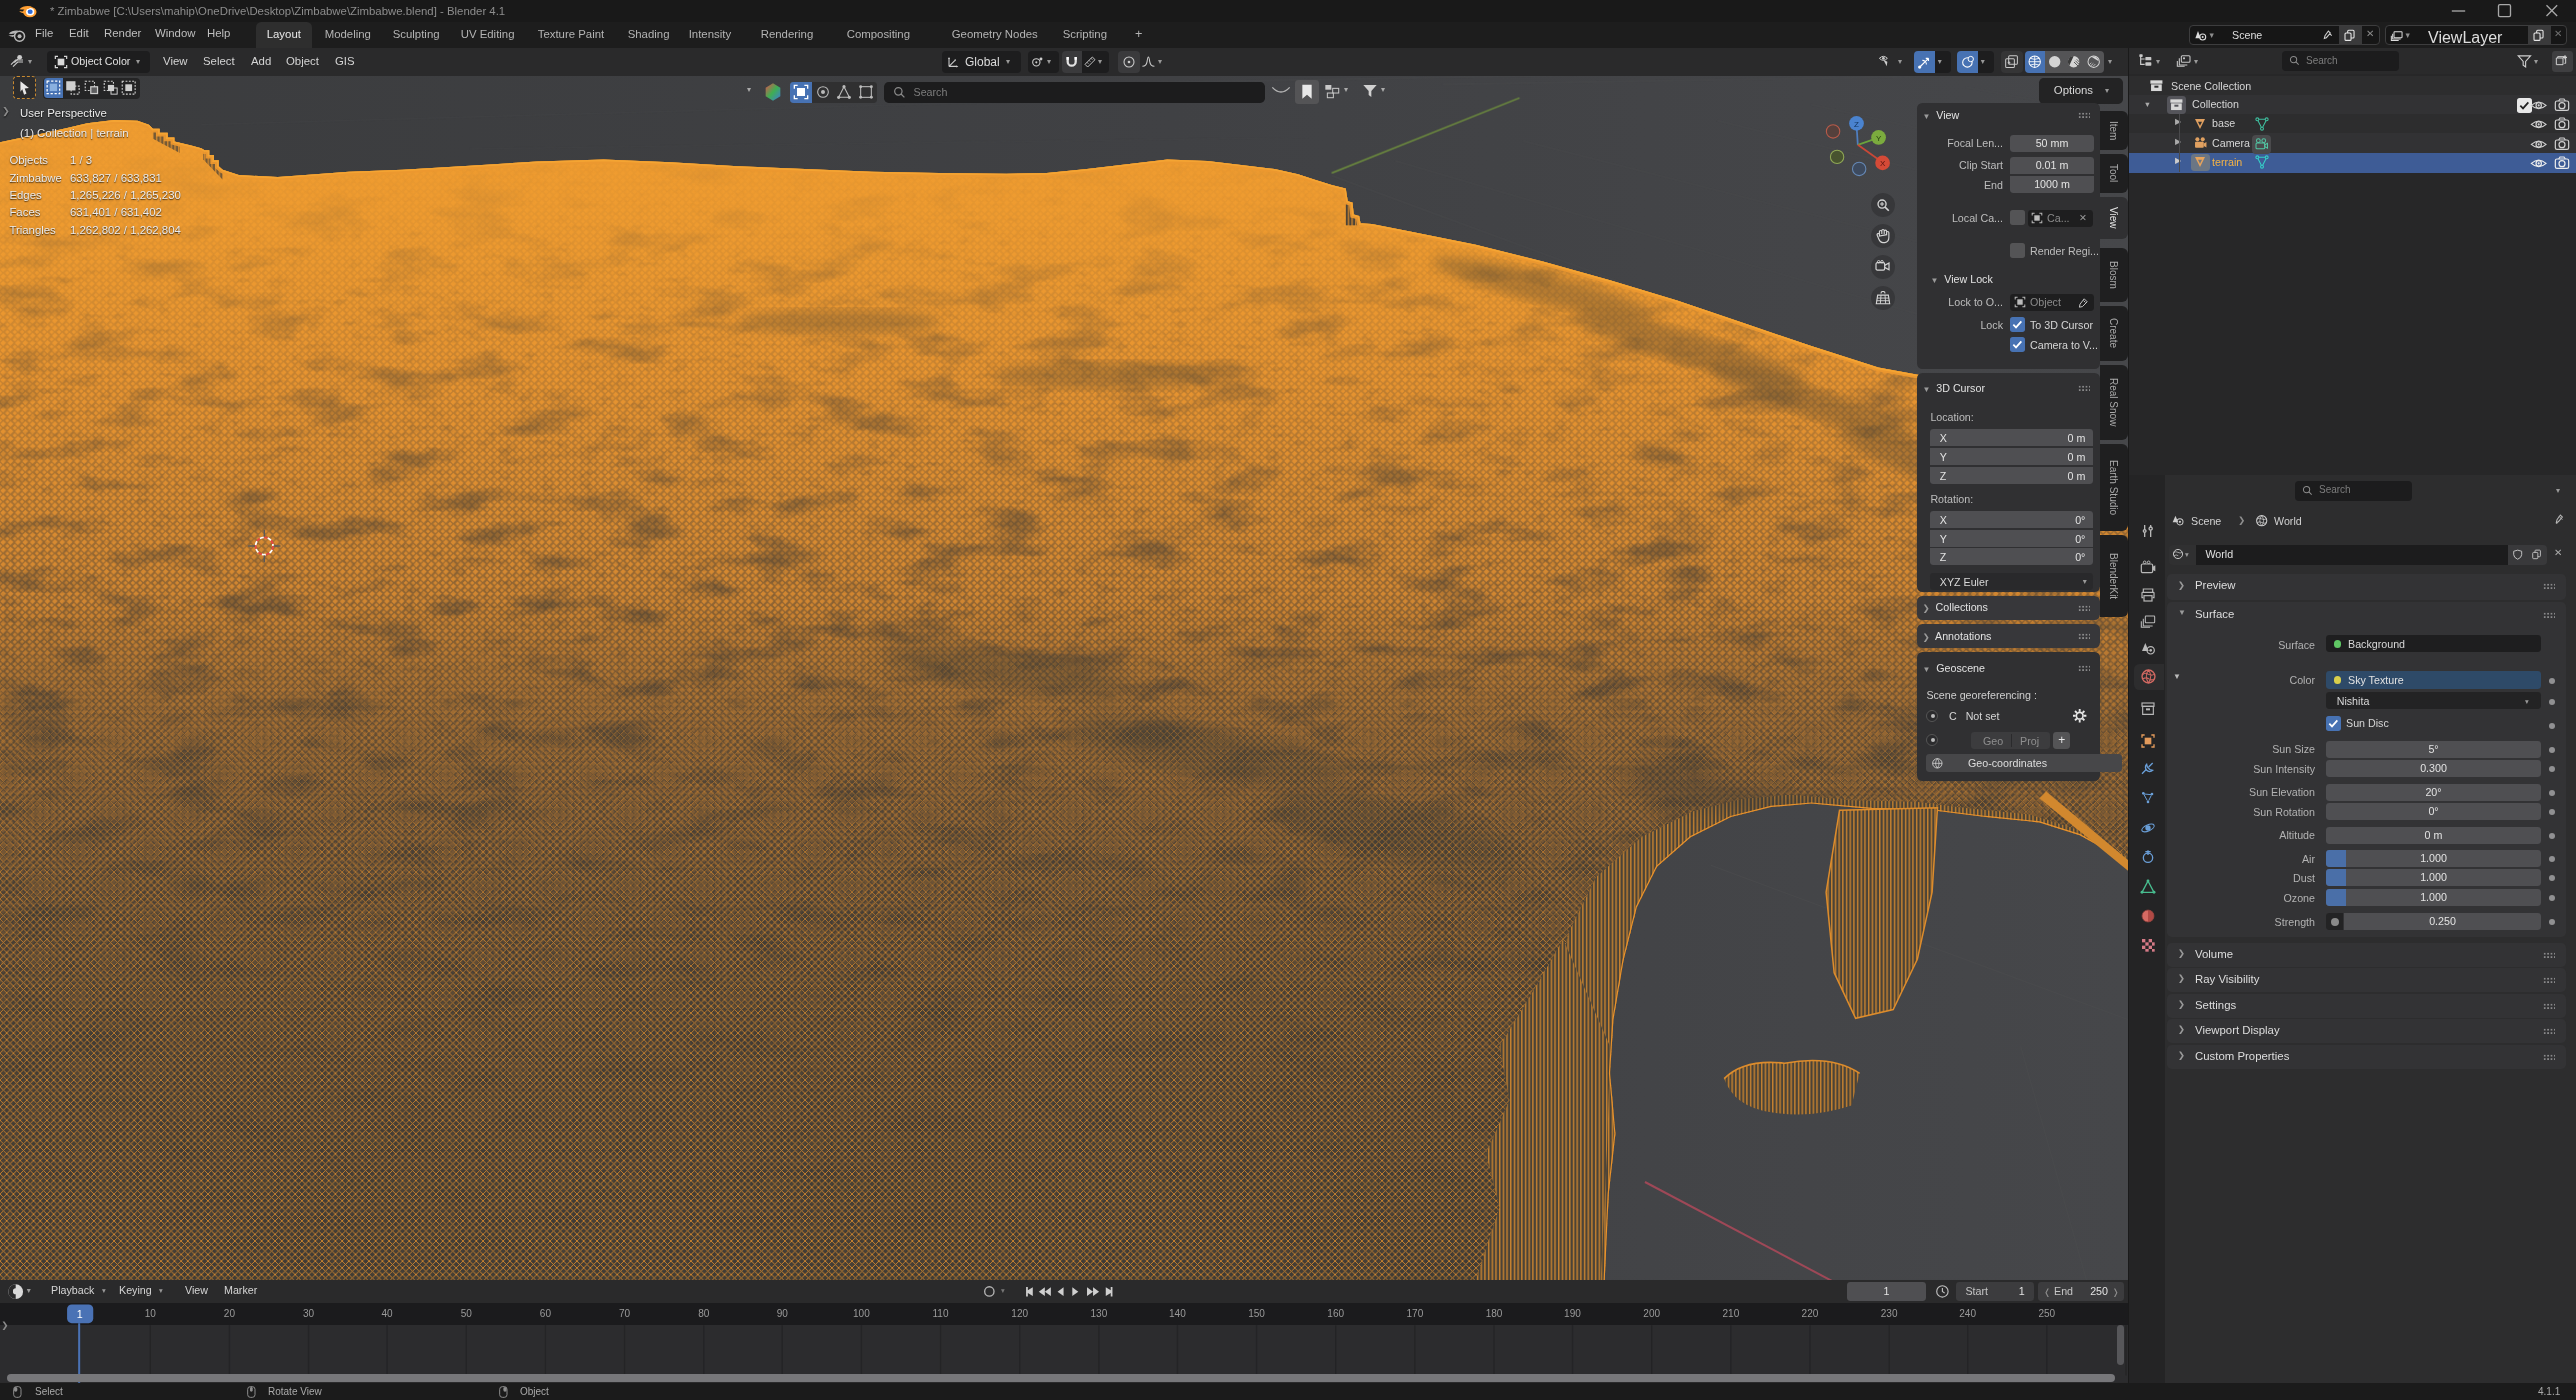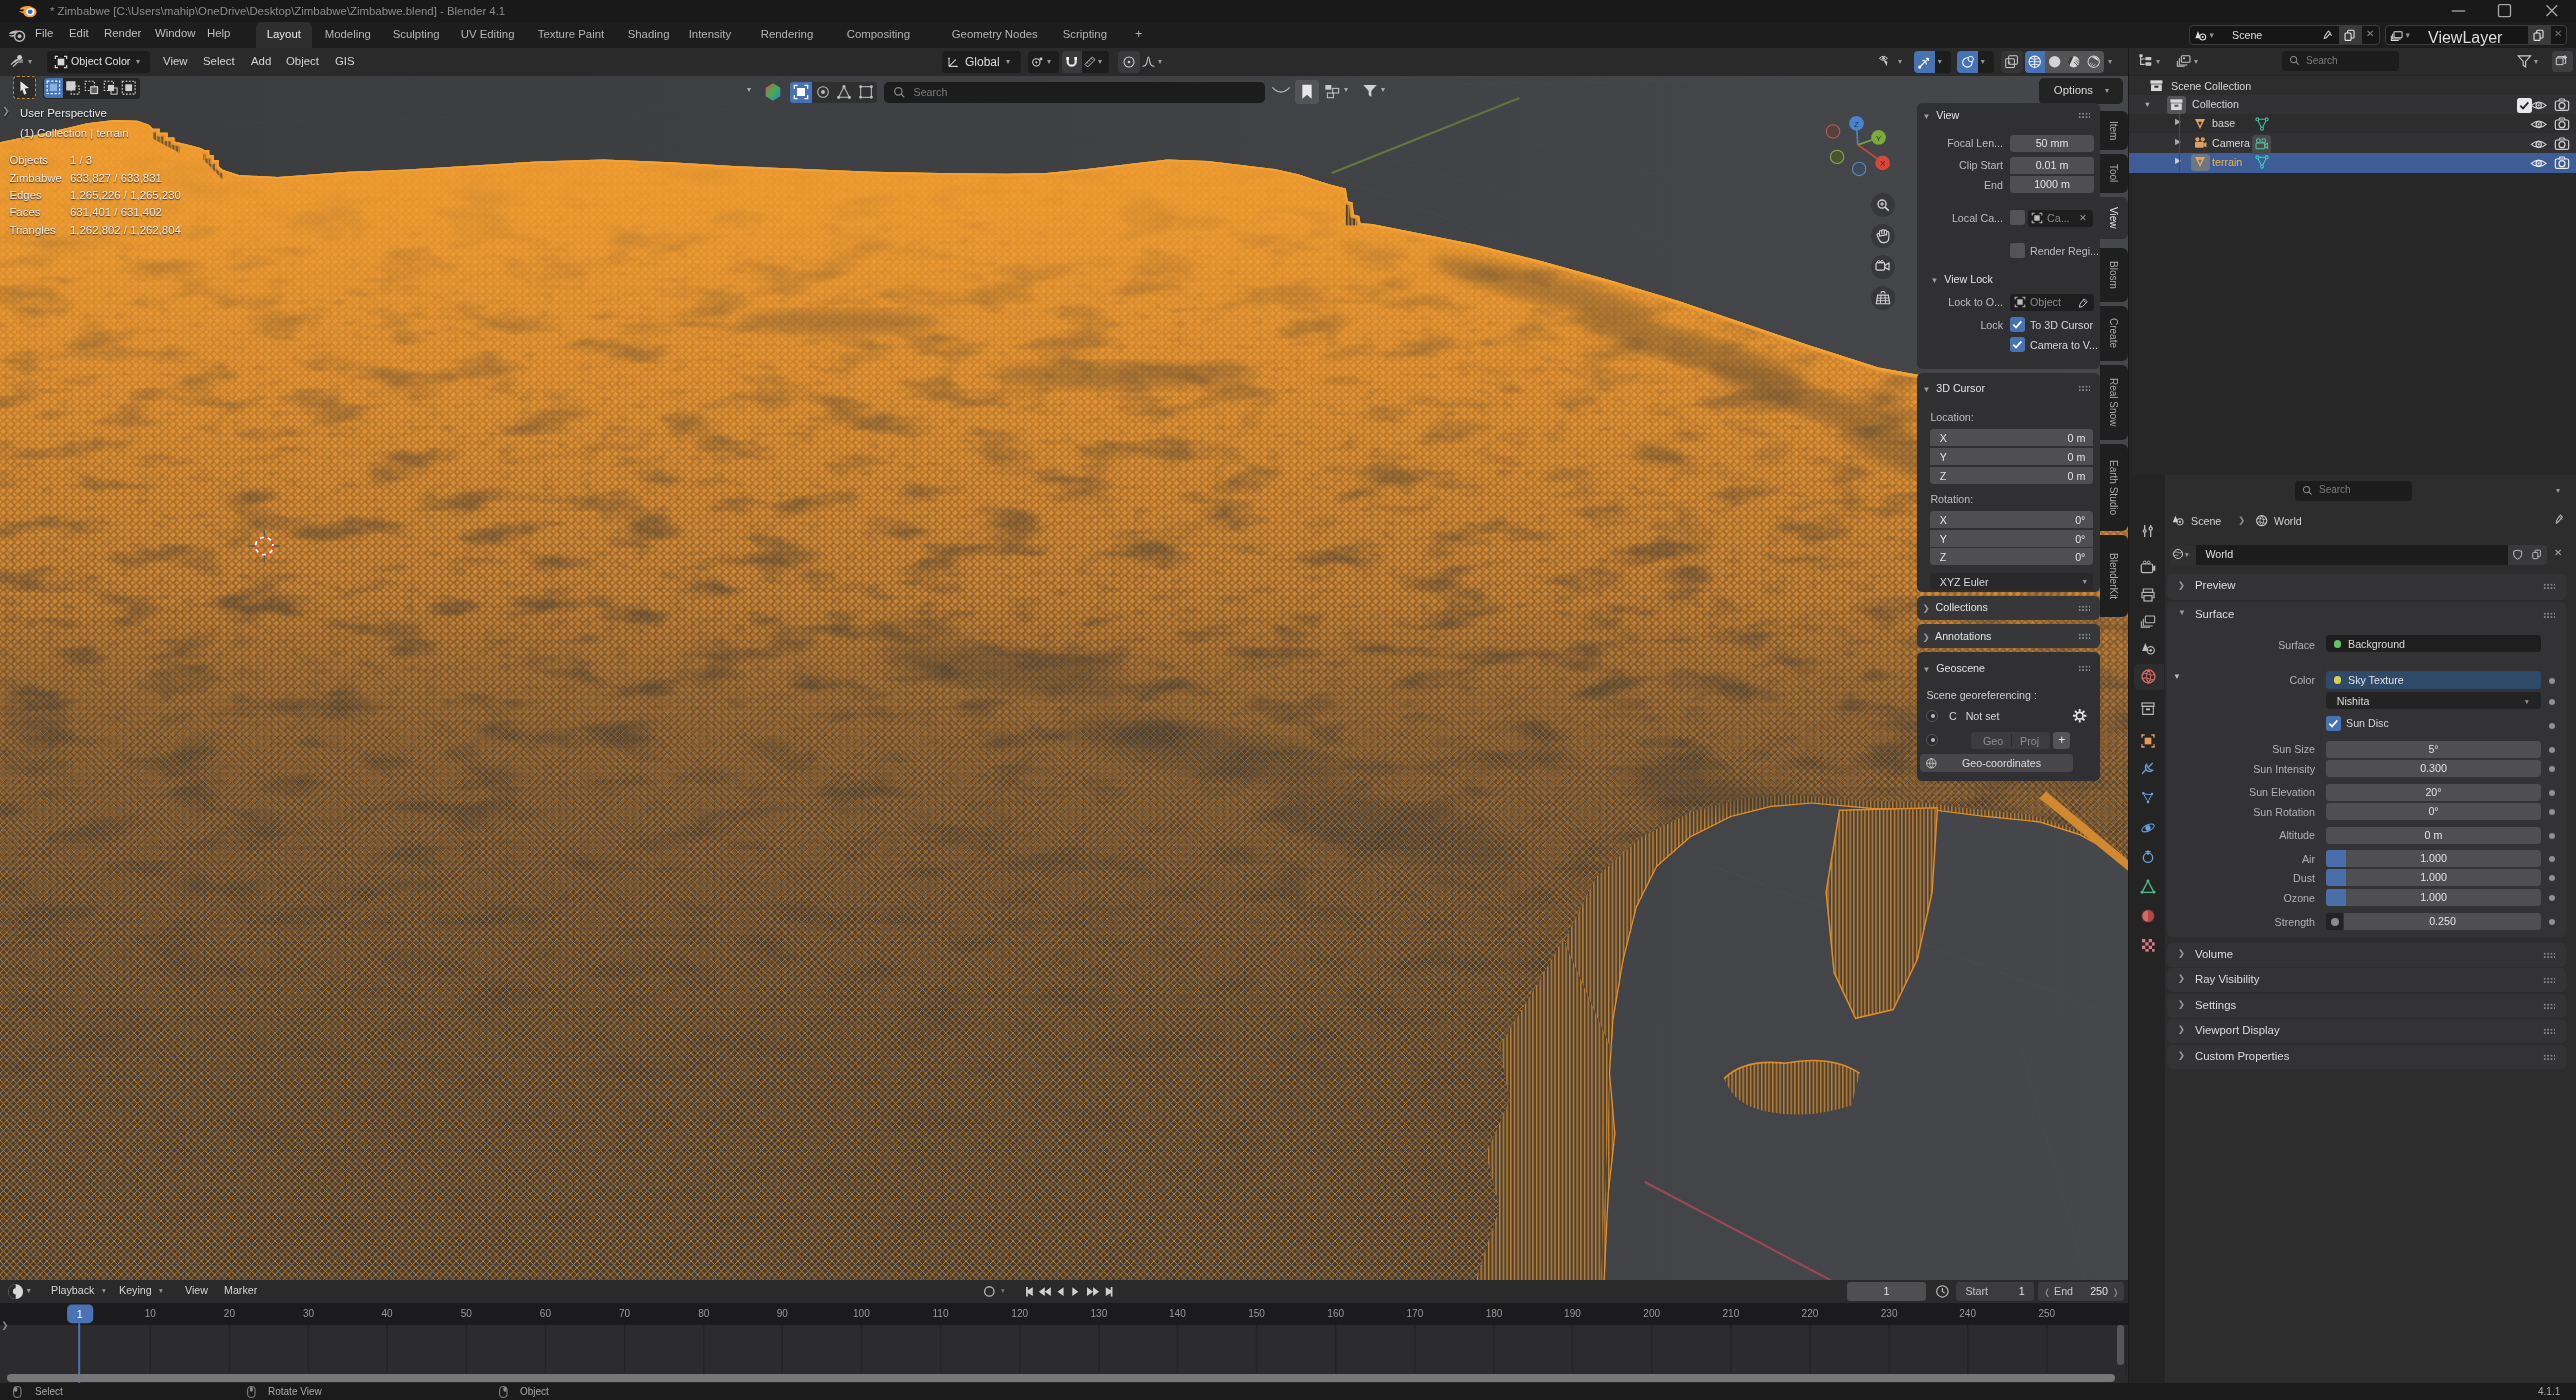--- a/index.html
+++ b/index.html
@@ -689,21 +689,21 @@
     </svg>
     <div class="abs" style="left:9.4px;top:631px;width:12px;height:12px;border-radius:50%;background:#2b2b2d;border:0.7px solid #555">
         <div class="abs" style="left:3.4px;top:3.4px;width:4px;height:4px;border-radius:50%;background:#bbb"></div>
       </div>
     <div class="abs" style="left:54px;top:629px;width:79px;height:17.4px;background:#3c3c3e;border-radius:3.4px;color:#8f8f8f">
       <span class="abs" style="left:12px;top:2.7px">Geo</span>
         <span class="abs" style="left:49px;top:2.7px">Proj</span>
       <div class="abs" style="left:40px;top:2px;width:0.7px;height:13.4px;background:#2a2a2c"></div>
     </div>
     <div class="abs" style="left:136px;top:629px;width:17.4px;height:17.4px;background:#545456;border-radius:3.4px;color:#e8e8e8;text-align:center;line-height:16px;font-size:12px">+</div>
-    <div class="abs" style="left:3px;top:651px;width:153px;height:18px;background:#474749;border-radius:3.4px">
+    <div class="abs" style="left:9px;top:651px;width:196px;height:18px;background:#474749;border-radius:3.4px">
       <svg class="abs" style="left:5.4px;top:2.7px" width="12.7" height="12.7" viewBox="0 0 23 23">
         <circle cx="11.5" cy="11.5" r="8.5" fill="none" stroke="#ddd" stroke-width="1.5"></circle>
         <path d="M3,11.5 H20 M11.5,3 a13,13 0 0 1 0,17 M11.5,3 a13,13 0 0 0 0,17" fill="none" stroke="#ddd" stroke-width="1.3"></path>
       </svg>
       <span class="abs" style="left:42px;top:2.7px;color:#dedede">Geo-coordinates</span>
     </div>
   </div>
 
   <div class="abs" style="left:2100px;top:103px;width:27.5px;height:679px;font-size:10px;color:#ababab">
     <div class="abs npt" style="top:8px;height:39px">

